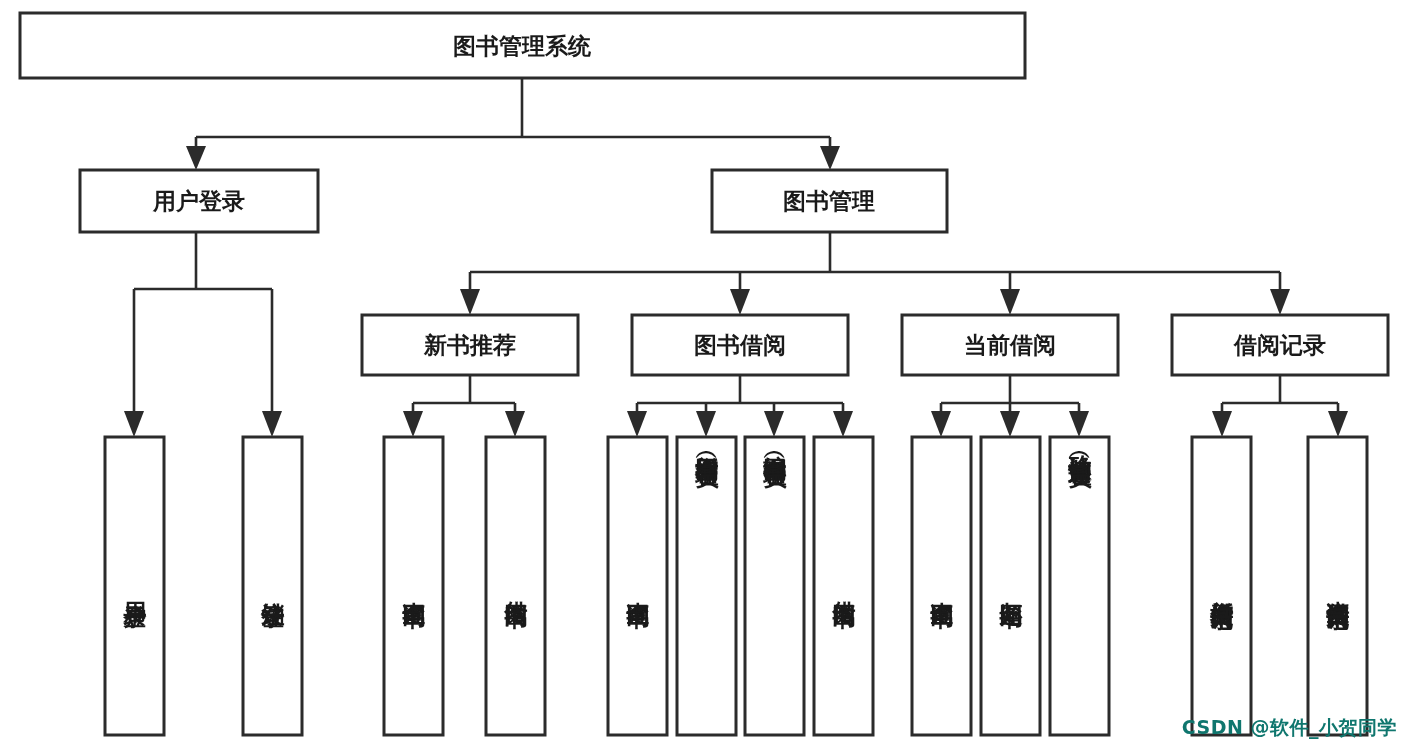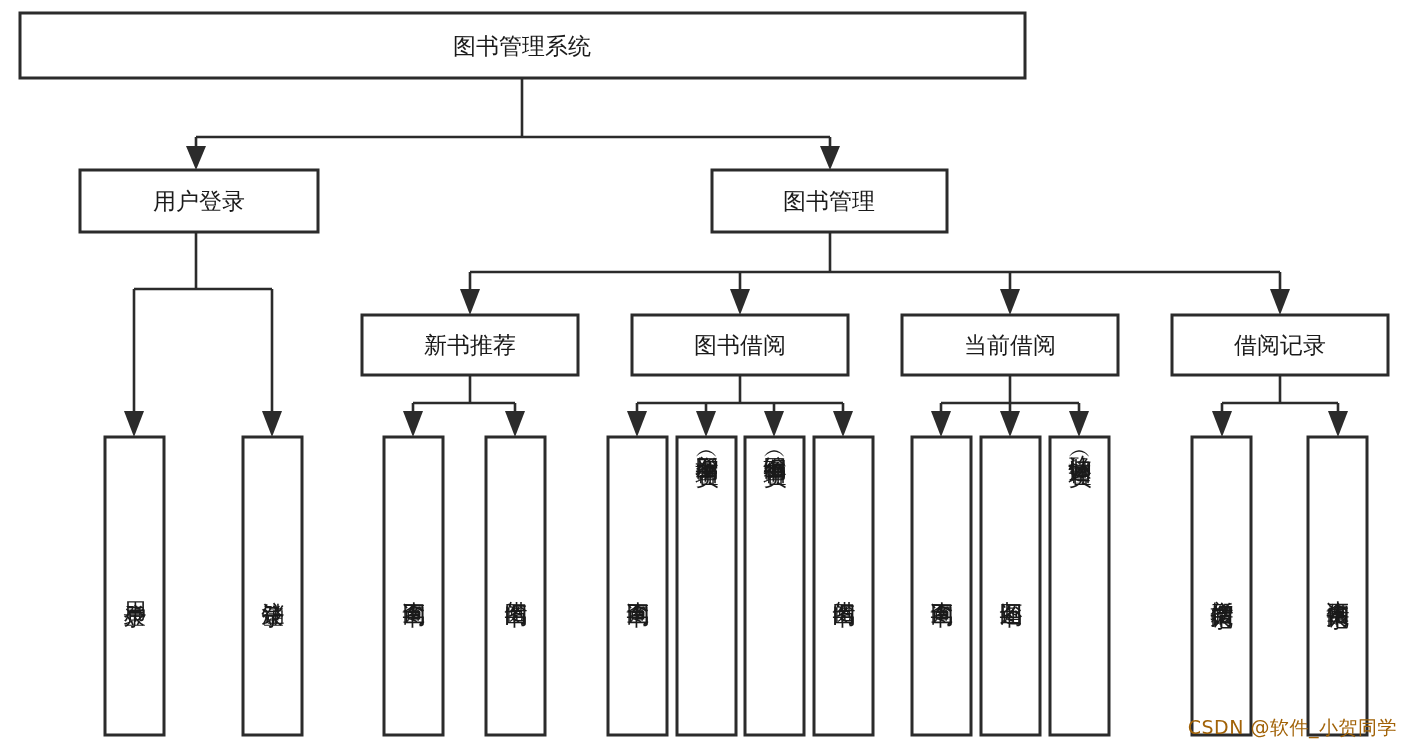--- a/index.html
+++ b/index.html
@@ -11,20 +11,21 @@
     width: 1405px;
     height: 747px;
     font-family: "DejaVu Sans", "Liberation Sans", sans-serif;
     overflow: hidden;
   }
   #diagram-root {
     position: relative;
     width: 1405px;
     height: 747px;
     background: #ffffff;
+    font-weight: bold;
   }
   svg.flow {
     position: absolute;
     top: 0; left: 0;
     width: 1405px;
     height: 747px;
   }
   .box-rect {
     fill: #ffffff;
     stroke: #2b2b2b;
@@ -63,21 +64,21 @@
     line-height: 1.04;
     letter-spacing: 1.5px;
     white-space: nowrap;
   }
   .watermark {
     position: absolute;
     right: 8px;
     bottom: 6px;
     font-family: "DejaVu Sans", "Liberation Sans", sans-serif;
     font-size: 19px;
-    color: #a16207;
+    color: #0f766e;
     letter-spacing: 0.5px;
     white-space: nowrap;
   }
 </style>
 </head>
 <body>
 
 <div id="diagram-root">
 
   <svg class="flow" viewBox="0 0 1405 747">

